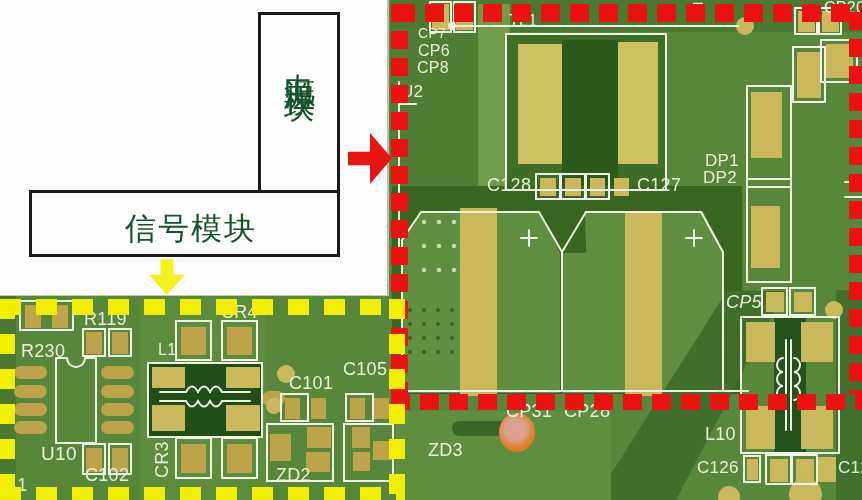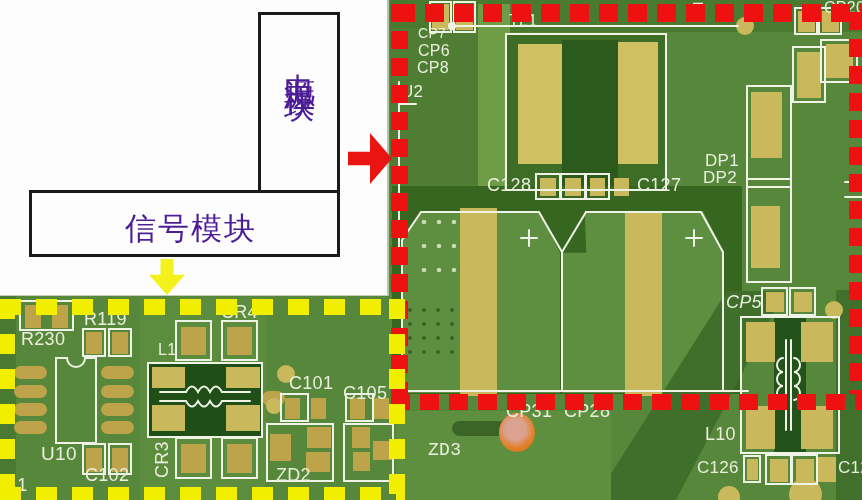--- a/index.html
+++ b/index.html
@@ -17,21 +17,21 @@
   .rdash{z-index:5;}
   .ydash{z-index:6;}
   .rt{background:repeating-linear-gradient(90deg,#ee1111 0 19px,transparent 19px 29px);}
   .rv{background:repeating-linear-gradient(180deg,#ee1111 0 18px,transparent 18px 27px);}
   .yt{background:repeating-linear-gradient(90deg,#f2ee00 0 21px,transparent 21px 36px);}
   .yv{background:repeating-linear-gradient(180deg,#f2ee00 0 20px,transparent 20px 35px);}
   #panel{position:absolute;left:0;top:0;width:389px;height:296px;background:#fdfdfd;
          border-right:2px solid #b8c4a8;border-bottom:1px solid #c2cbb5;
          box-sizing:border-box;z-index:10;}
   .dbox{position:absolute;border:3px solid #1a1a1a;box-sizing:border-box;background:#fdfdfd;}
-  .cjk{color:#4c1d95;font-family:"Liberation Serif",serif;}
+  .cjk{color:#14532d;font-family:"Liberation Serif",serif;}
   #powerText{position:absolute;left:50%;top:34px;transform:translateX(-50%);
              writing-mode:vertical-rl;text-orientation:upright;font-size:31px;letter-spacing:6px;}
   #signalText{position:absolute;left:93px;top:15px;font-size:31px;letter-spacing:2px;}
   #redArrow{position:absolute;left:348px;top:133px;width:44px;height:51px;background:#ea1410;
             clip-path:polygon(0 37%,50% 37%,50% 0,100% 50%,50% 100%,50% 63%,0 63%);
             filter:drop-shadow(0 0 1px #8a0b06);z-index:11;}
   #yellowArrow{position:absolute;left:149px;top:259px;width:36px;height:36px;background:#f4f11c;
             clip-path:polygon(32% 0,68% 0,68% 44%,100% 44%,50% 100%,0 44%,32% 44%);
             filter:drop-shadow(0 0 1.5px #7d7d10);z-index:11;}
   #blob{position:absolute;left:499px;top:413px;width:36px;height:39px;border-radius:50%;
@@ -222,26 +222,26 @@
   <div class="lbl" style="left:487px;top:176px;">C128</div>
   <div class="lbl" style="left:637px;top:176px;">C127</div>
   <div class="lbl" style="left:705px;top:152px;font-size:17px;">DP1</div>
   <div class="lbl" style="left:703px;top:169px;font-size:17px;">DP2</div>
   <div class="lbl" style="left:726px;top:293px;font-style:italic;">CP5</div>
   <div class="lbl" style="left:506px;top:402px;">CP31</div>
   <div class="lbl" style="left:564px;top:402px;">CP28</div>
   <div class="lbl" style="left:705px;top:425px;">L10</div>
   <div class="lbl" style="left:697px;top:459px;font-size:17px;">C126</div>
   <div class="lbl" style="left:838px;top:459px;font-size:17px;">C12</div>
-  <div class="lbl" style="left:428px;top:441px;font-family:Liberation Mono, monospace;">ZD3</div>
+  <div class="lbl" style="left:428px;top:441px;">ZD3</div>
   <div class="lbl" style="left:289px;top:374px;">C101</div>
-  <div class="lbl" style="left:343px;top:384px;">C105</div>
+  <div class="lbl" style="left:343px;top:360px;">C105</div>
   <div class="lbl" style="left:276px;top:466px;">ZD2</div>
   <div class="lbl" style="left:84px;top:310px;">R119</div>
-  <div class="lbl" style="left:21px;top:330px;">R230</div>
+  <div class="lbl" style="left:21px;top:342px;">R230</div>
   <div class="lbl" style="left:221px;top:303px;">CR4</div>
   <div class="lbl" style="left:158px;top:342px;font-size:16px;">L1</div>
   <div class="lbl" style="left:41px;top:444px;font-size:19px;">U10</div>
   <div class="lbl" style="left:85px;top:466px;">C102</div>
   <div class="lbl" style="left:153px;top:478px;transform-origin:0 0;transform:rotate(-90deg);">CR3</div>
   <div class="lbl" style="left:5px;top:476px;">A1</div>
 
   <div class="dash rdash rt" style="left:396px;top:4px;width:466px;height:18px;"></div>
   <div class="dash rdash rv" style="left:391px;top:4px;width:17px;height:394px;"></div>
   <div class="dash rdash rt" style="left:391px;top:394px;width:471px;height:16px;"></div>

